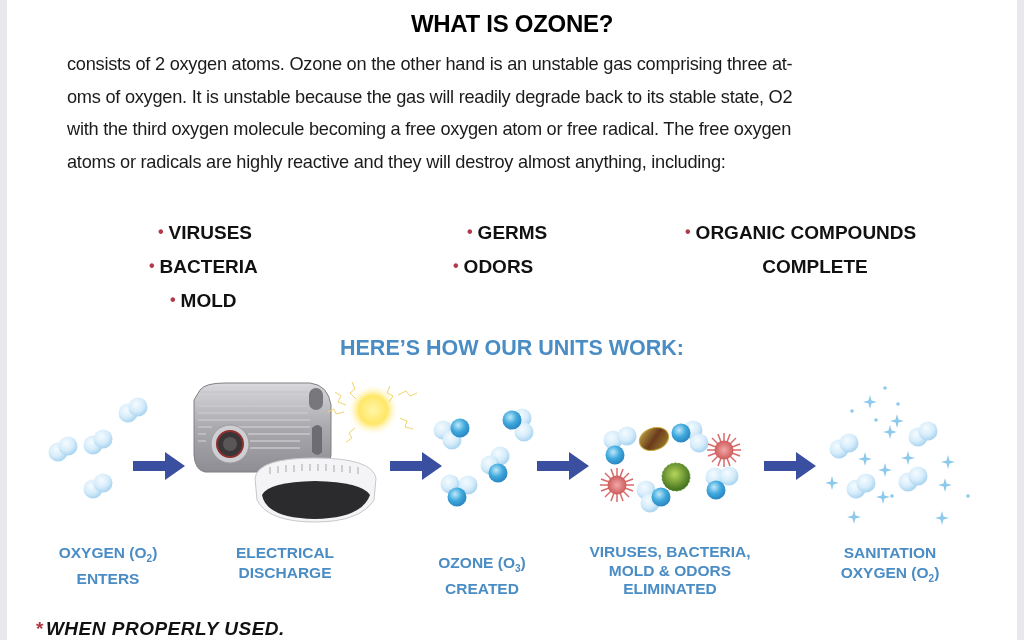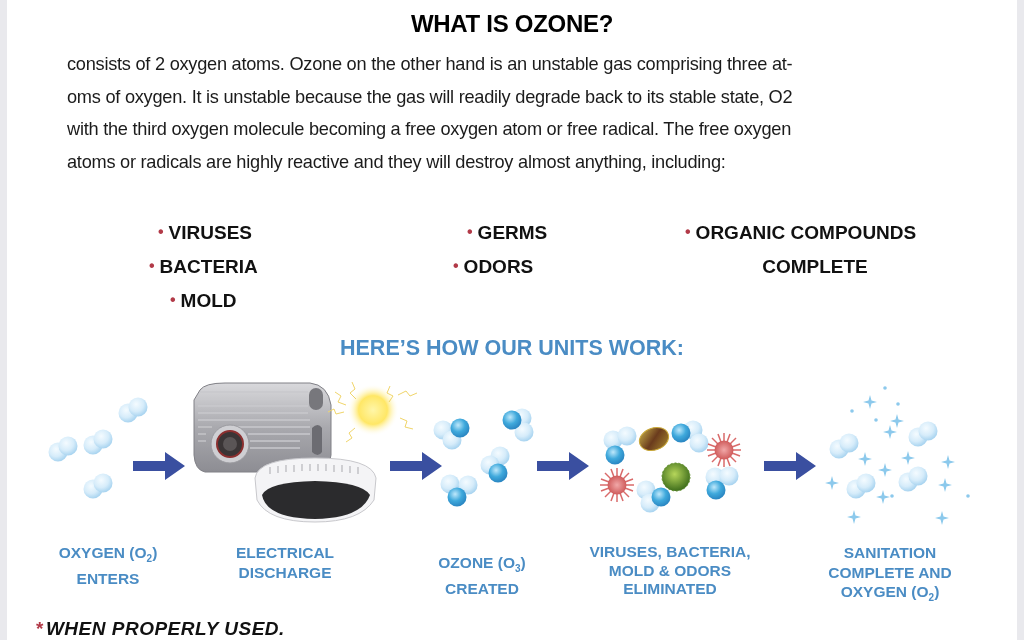--- a/index.html
+++ b/index.html
@@ -283,19 +283,18 @@
   <div><span>OZONE (O</span><sub>3</sub><span>)</span></div>
   <div>CREATED</div>
 </div>
 <div class="step-label" style="left:580px;top:543px;width:180px;line-height:18.5px;">
   <div>VIRUSES, BACTERIA,</div>
   <div>MOLD &amp; ODORS</div>
   <div>ELIMINATED</div>
 </div>
 <div class="step-label" style="left:800px;top:543px;width:180px;line-height:19.5px;">
   <div>SANITATION</div>
-  <div>COMPLETE AND</div>
   <div><span>OXYGEN (O</span><sub>2</sub><span>)</span></div>
 </div>
 
 <div class="foot">
   <span class="ast">*</span><span>WHEN PROPERLY USED.</span>
 </div>
 
 </body></html>

